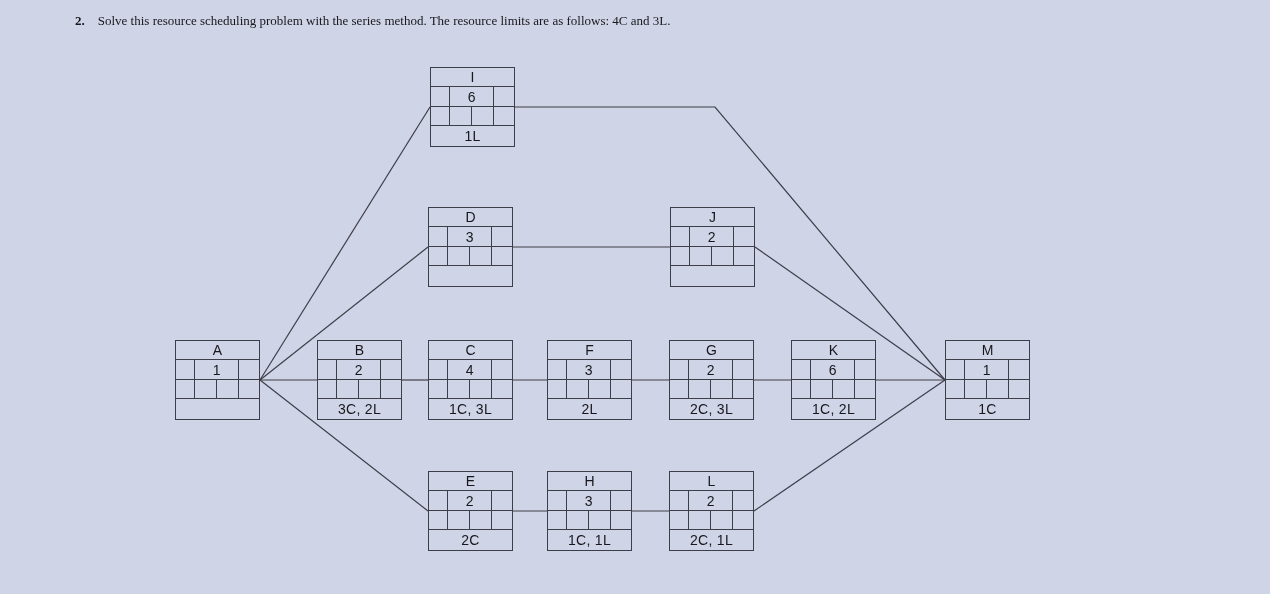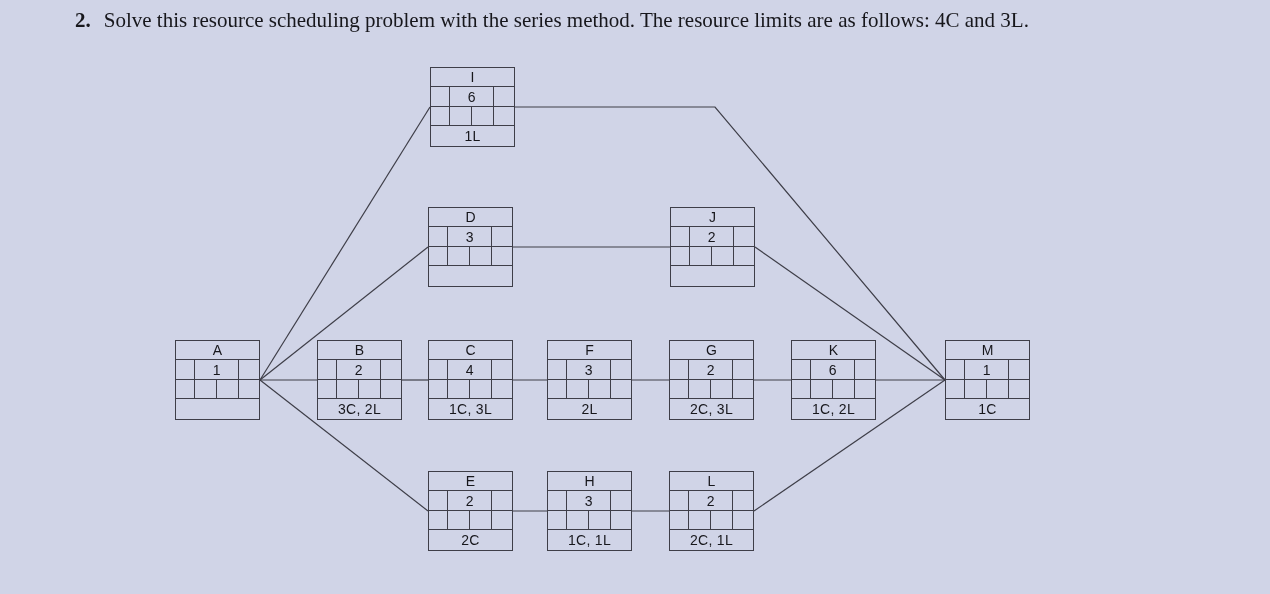--- a/index.html
+++ b/index.html
@@ -14,21 +14,21 @@
     overflow: hidden;
     font-family: "Liberation Sans", sans-serif;
     color: var(--text);
   }
   .stage { position: relative; width: 1270px; height: 594px; }
 
   
   .prompt {
     position: absolute; left: 75px; top: 9px;
     font-family: "Liberation Serif", serif;
-    font-size: 21px; line-height: 23px;
+    font-size: 13px; line-height: 23px;
     white-space: nowrap;
   }
   .pnum { font-weight: bold; margin-right: 13px; }
 
   
   svg.edges { position: absolute; left: 0; top: 0; pointer-events: none; }
   svg.edges polyline { fill: none; stroke: var(--line); stroke-width: 1.2; }
 
   
   .node {

